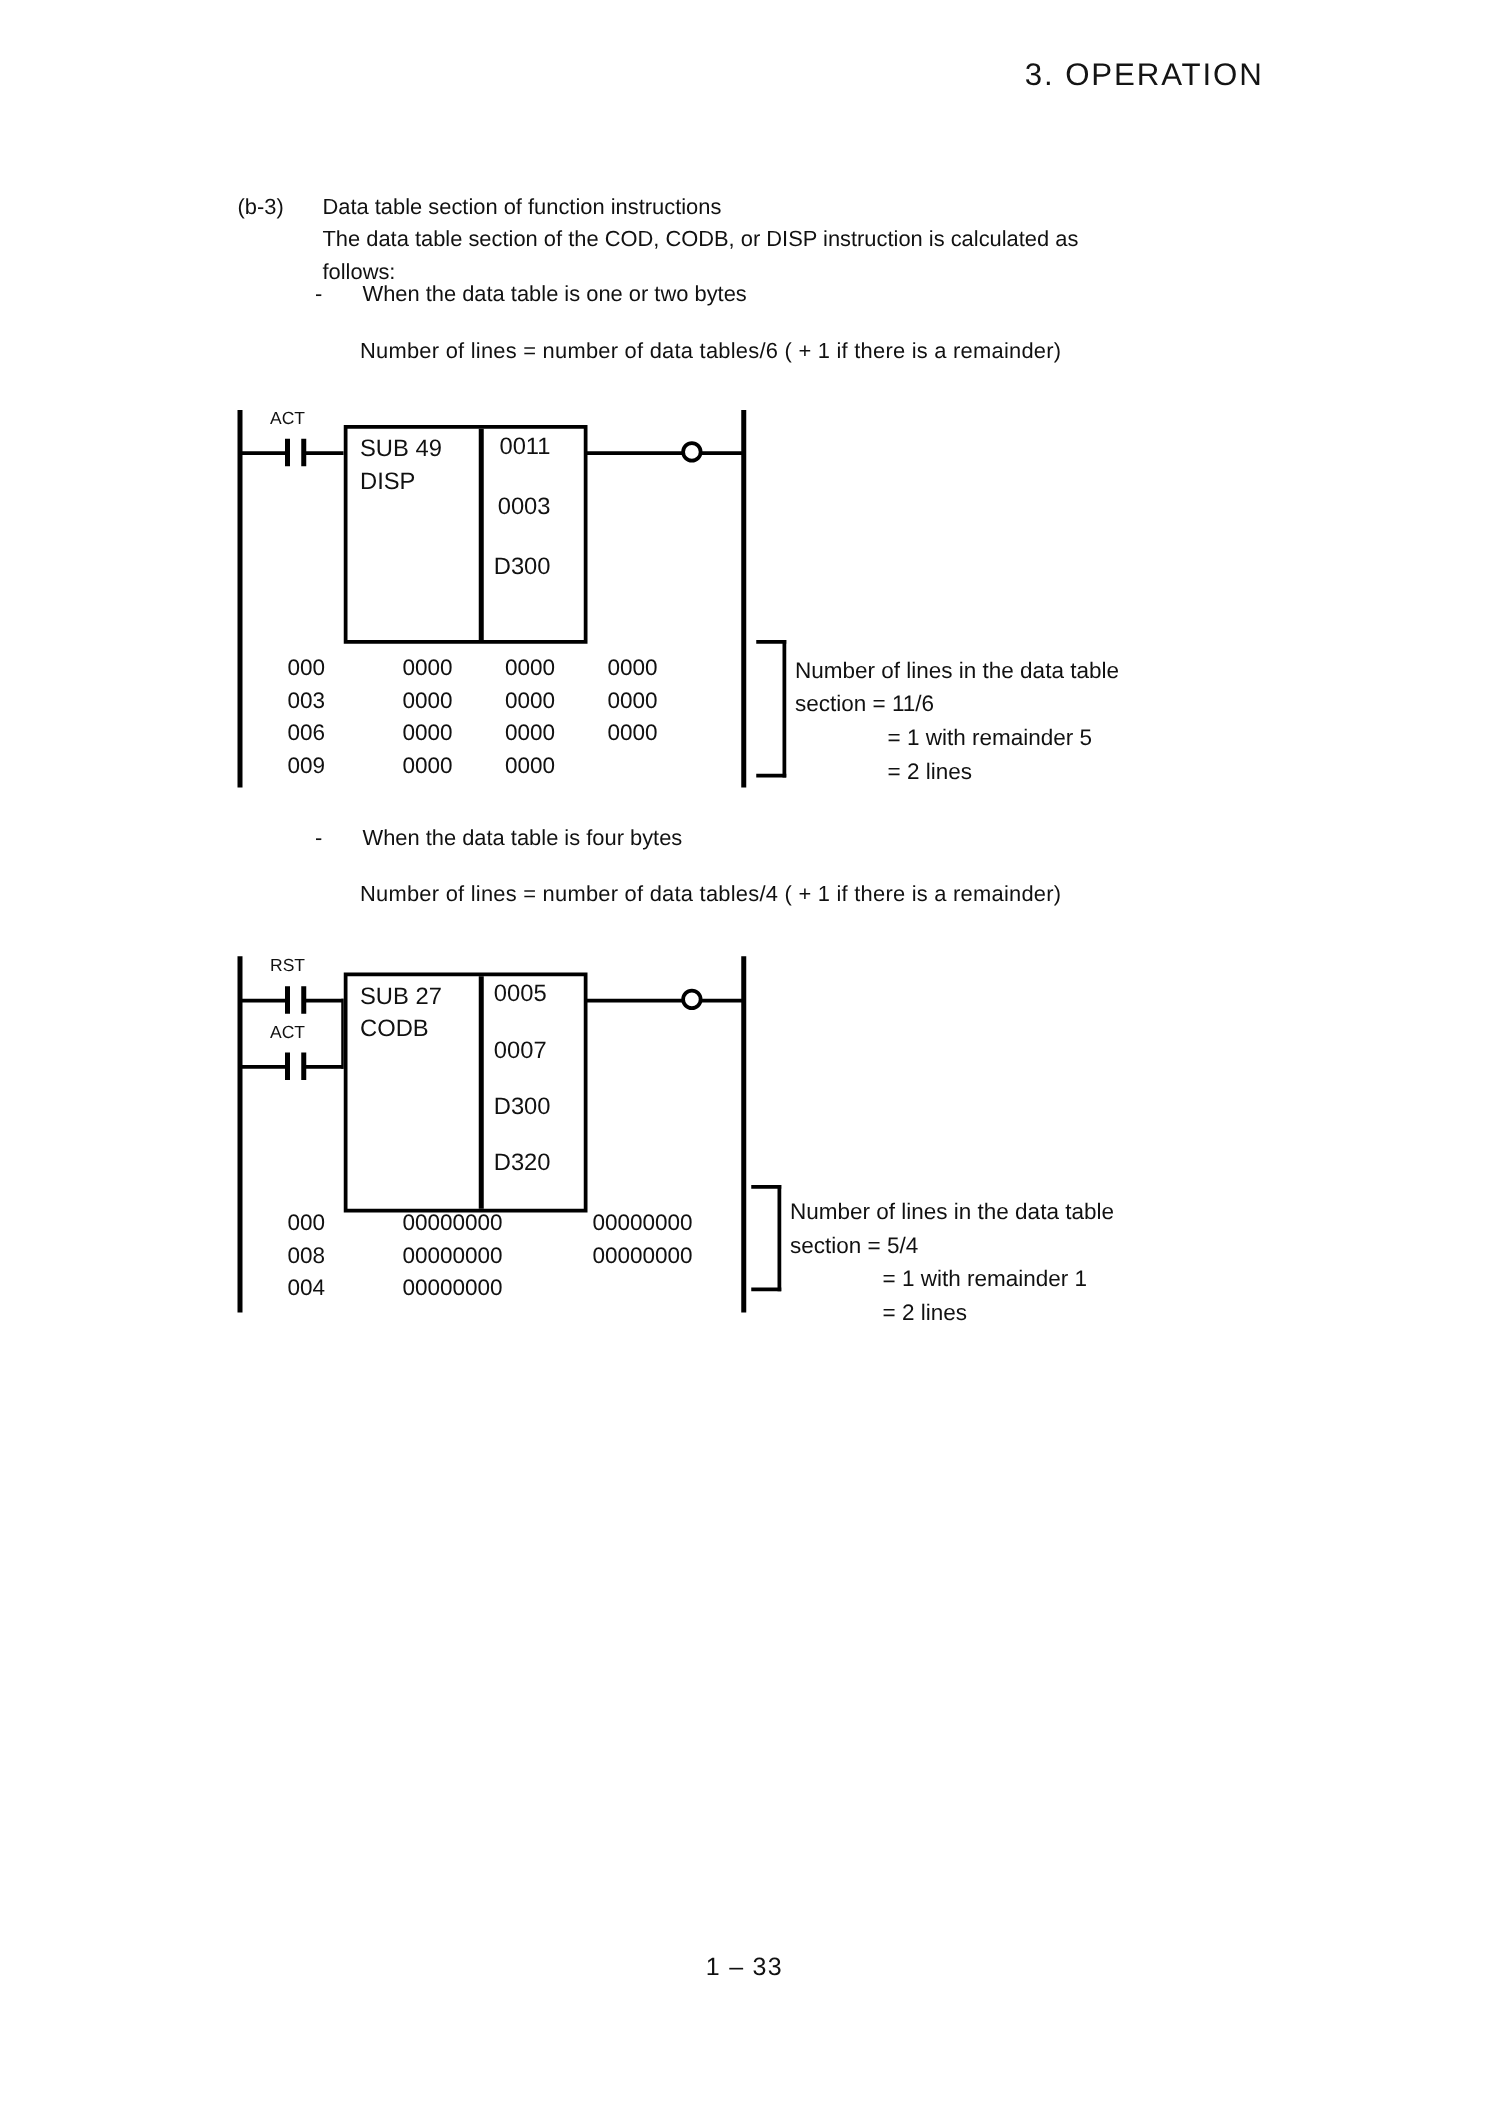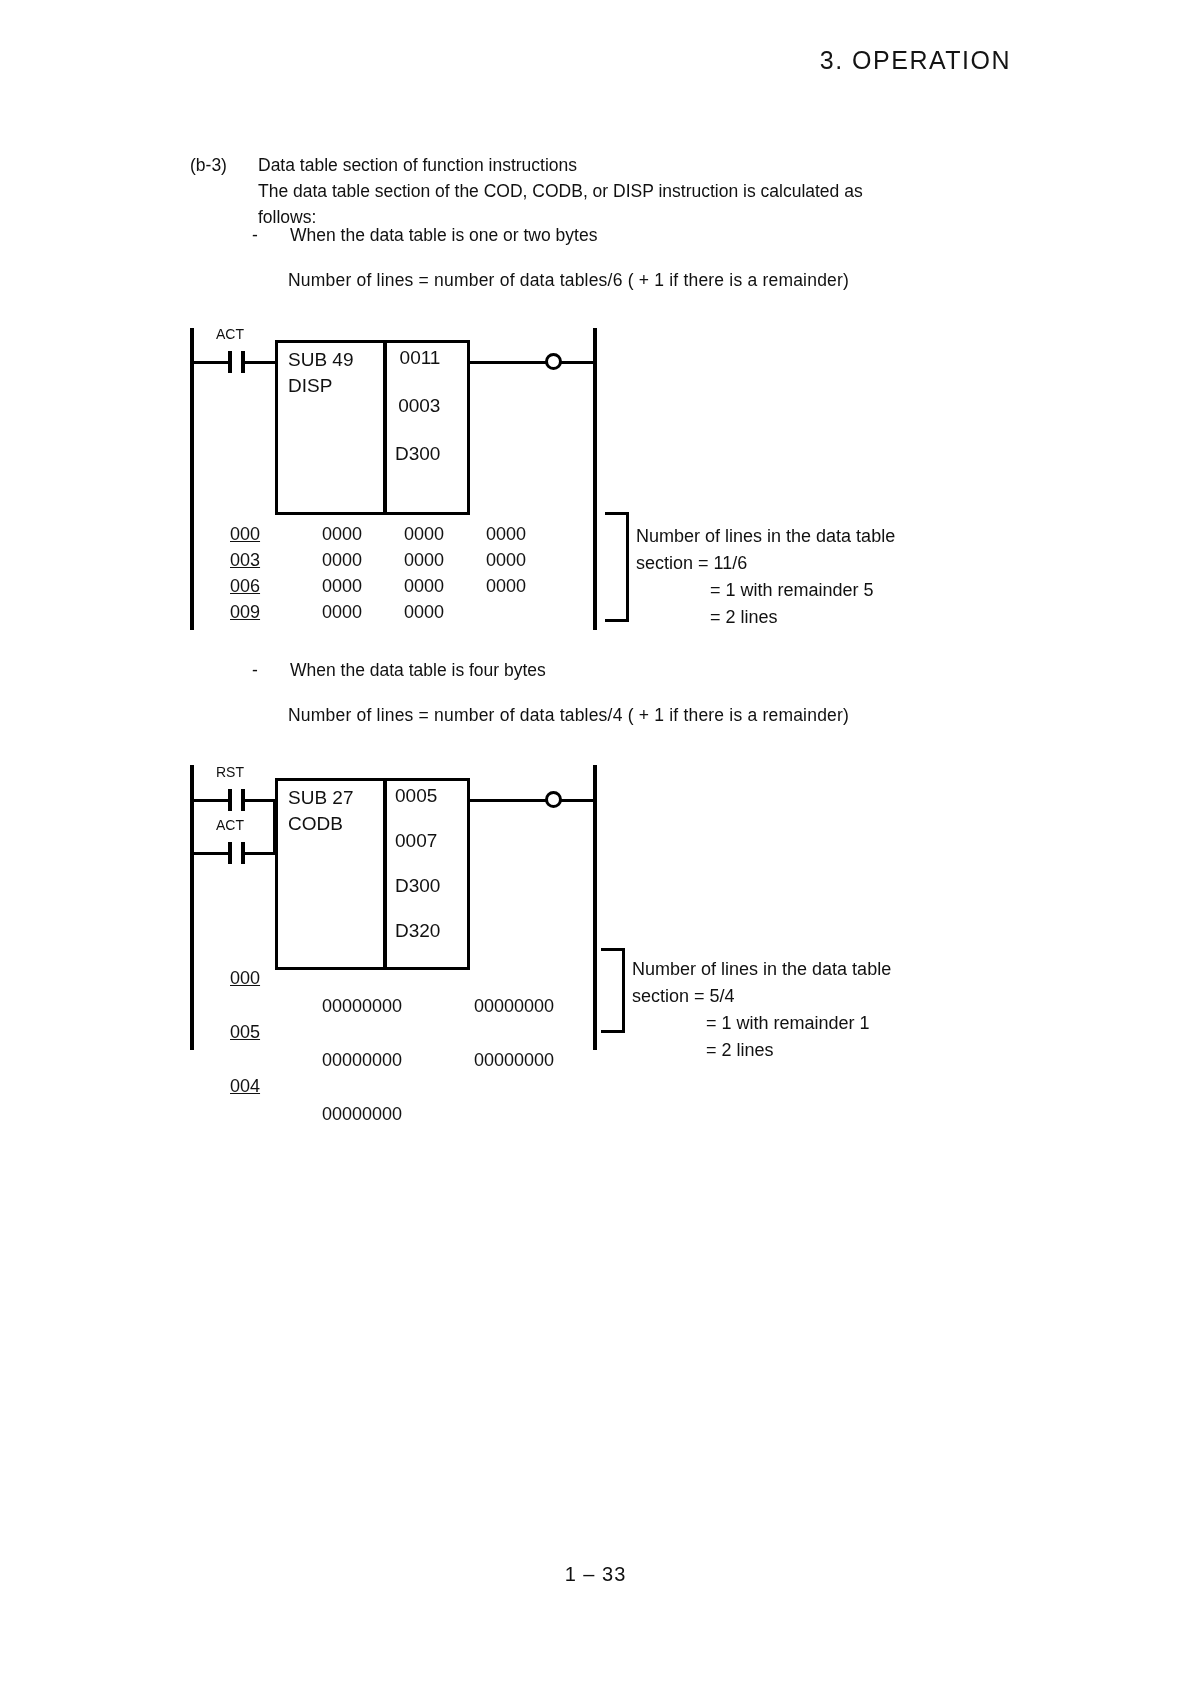--- a/index.html
+++ b/index.html
@@ -162,27 +162,26 @@
     position: absolute;
     font-size: 18px;
     line-height: 26px;
   }
   .dtable .drow {
     display: flex;
   }
   .dtable .daddr {
     width: 92px;
     flex: none;
-    text-decoration: underline;
   }
   .dtable .dval {
     flex: none;
   }
   .dtable.six .dval { width: 82px; }
-  .dtable.four .dval { width: 152px; margin-top: 28px; }
+  .dtable.four .dval { width: 152px; }
 
   
   .bracket {
     position: absolute;
   }
   .bracket .b-v {
     position: absolute;
     left: 0;
     top: 0;
     bottom: 0;
@@ -368,21 +367,21 @@
     <div class="rail" style="left:403px; top:5px; height:285px;"></div>
   </div>
 
   <div class="dtable four" style="left:230px; top:965px;">
     <div class="drow">
       <div class="daddr">000</div>
       <div class="dval">00000000</div>
       <div class="dval">00000000</div>
     </div>
     <div class="drow">
-      <div class="daddr">005</div>
+      <div class="daddr">008</div>
       <div class="dval">00000000</div>
       <div class="dval">00000000</div>
     </div>
     <div class="drow">
       <div class="daddr">004</div>
       <div class="dval">00000000</div>
     </div>
   </div>
 
   <div class="bracket" style="left:601px; top:948px; width:24px; height:85px;">

